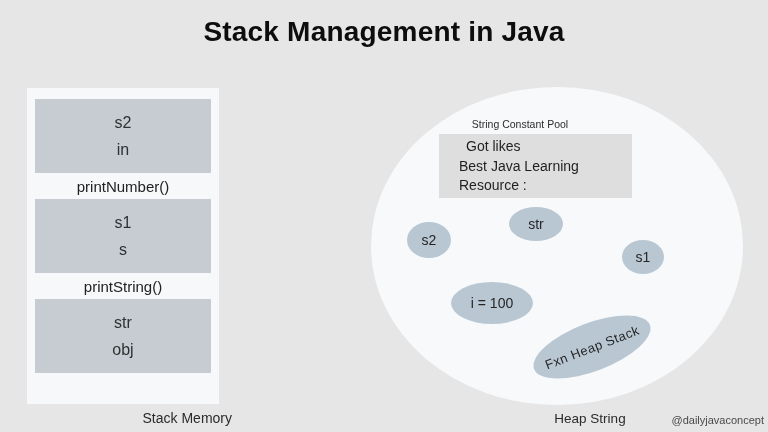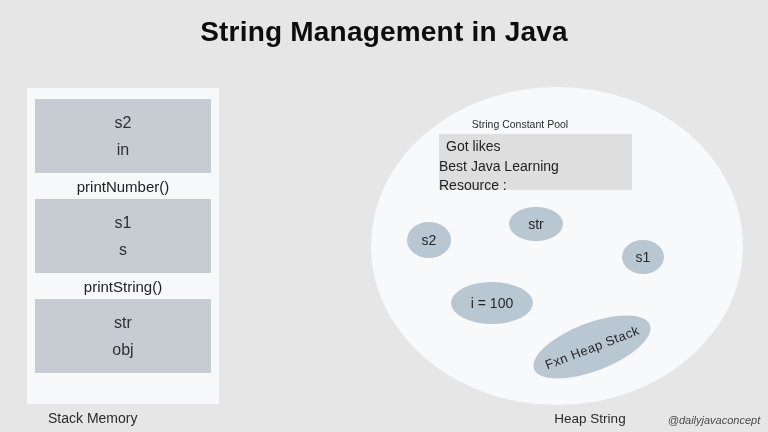--- a/index.html
+++ b/index.html
@@ -49,44 +49,44 @@
     width: 176px; height: 26px;
     margin: 0 auto;
     display: flex;
     align-items: center;
     justify-content: center;
     font-size: 15px;
     color: #222;
   }
   .stack-label {
     left: 48px; top: 410px; width: 184px;
-    text-align: left;
+    text-align: right;
     font-size: 14px;
     color: #2b2b2b;
   }
 
   
   .heap-ellipse {
     left: 371px; top: 87px;
     width: 372px; height: 318px;
     background: #f7f9fb;
     border-radius: 50%;
   }
   .scp-label {
     left: 425px; top: 118px; width: 190px;
     text-align: center;
     font-size: 10.5px;
     color: #2d2d2d;
   }
   .pool-box {
     left: 439px; top: 134px;
-    width: 193px; height: 56px;
+    width: 193px; height: 64px;
     background: #dedede;
     box-sizing: border-box;
-    padding: 3px 0 0 0;
+    padding: 3px 0 0 20px;
   }
   .pool-line {
     font-size: 14px;
     line-height: 19.5px;
     color: #1f1f1f;
   }
   .pool-line.indent { padding-left: 7px; }
 
   .obj {
     background: #b9c7d3;
@@ -109,30 +109,29 @@
   }
 
   .heap-label {
     left: 520px; top: 411px; width: 140px;
     text-align: center;
     font-size: 13.5px;
     color: #2b2b2b;
   }
   .watermark {
     left: 664px; top: 414px; width: 100px;
-    text-align: center;
+    text-align: right;
     font-size: 11px;
     color: #4a4a4a;
-    font-style: italic;
   }
 </style>
 </head>
 <body>
 
-<div class="abs title">String Management in Java</div>
+<div class="abs title">Stack Management in Java</div>
 
 <div class="abs stack-panel">
   <div class="frame">
     <div class="frame-box">
       <div class="frame-var">s2</div>
       <div class="frame-var">in</div>
     </div>
     <div class="frame-method">printNumber()</div>
   </div>
   <div class="frame">

